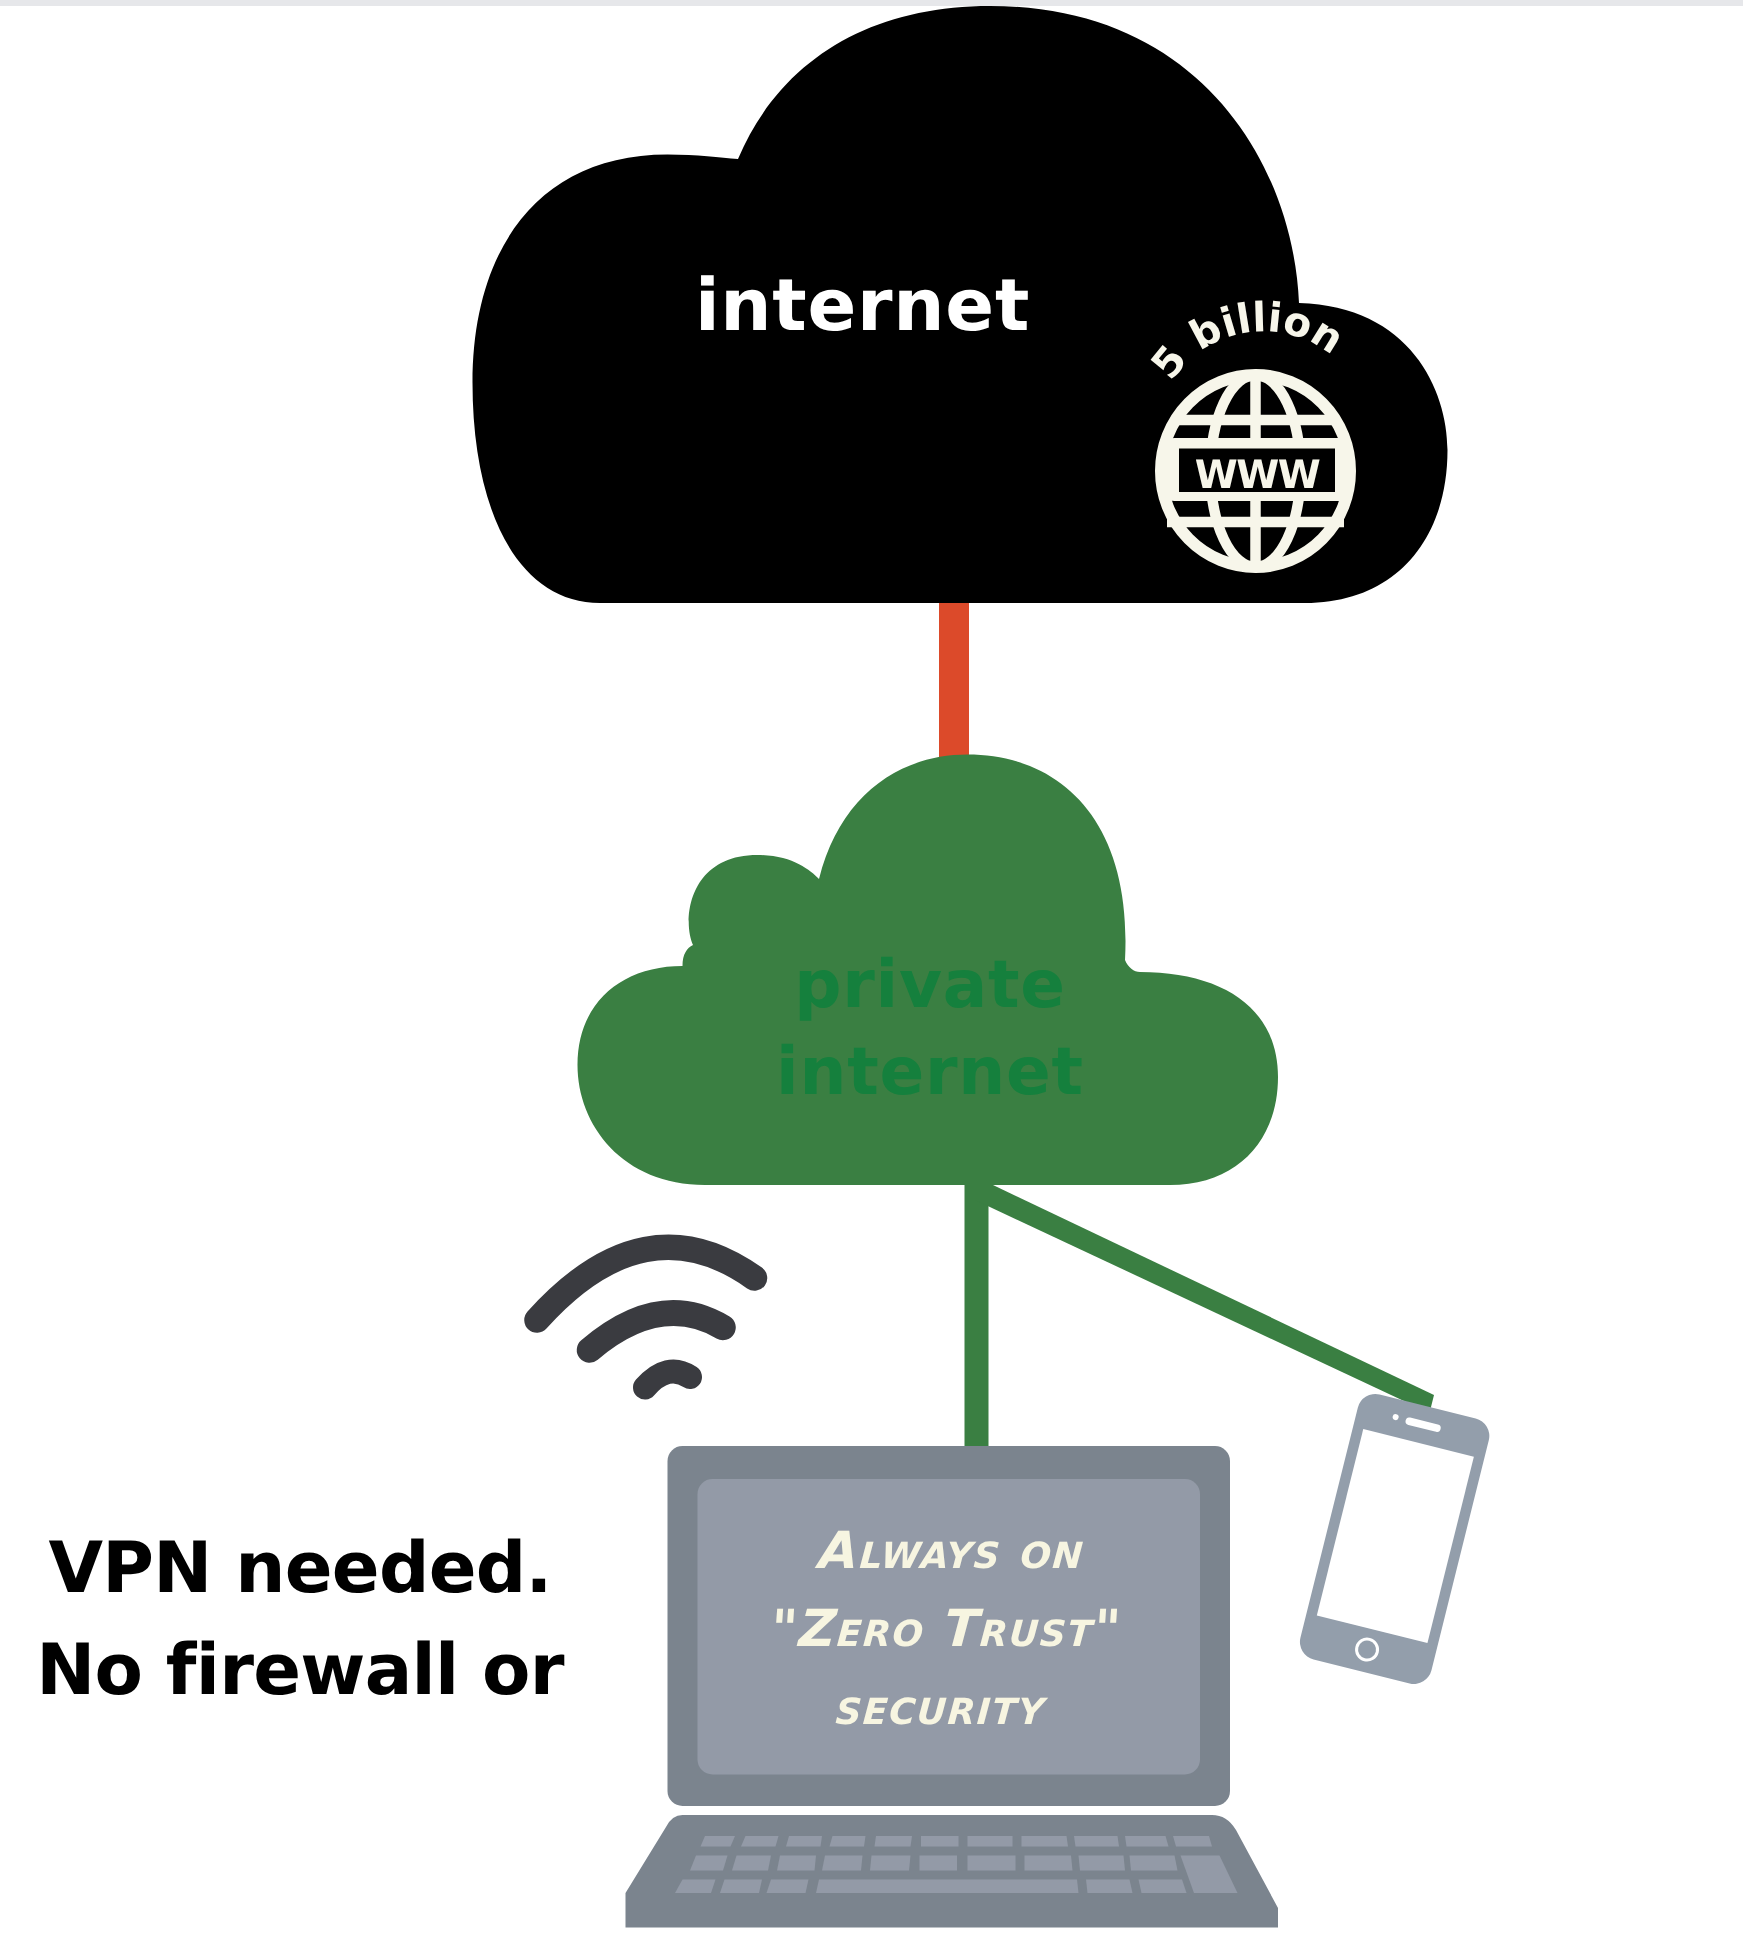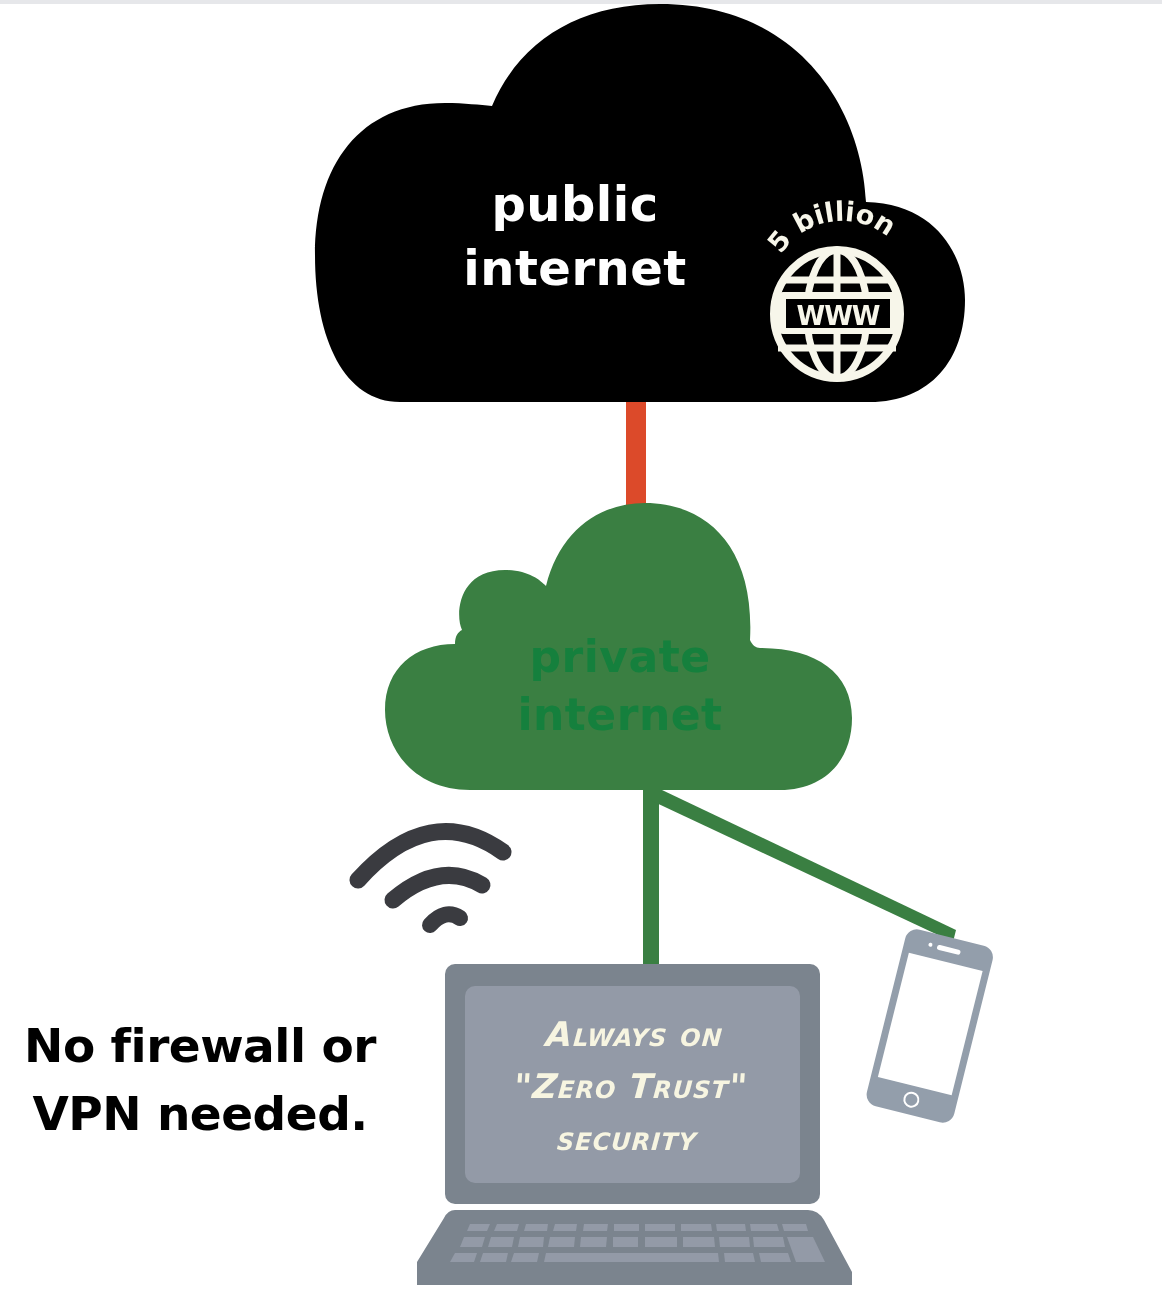--- a/index.html
+++ b/index.html
@@ -120,31 +120,30 @@
   <g transform="rotate(14 930 1025)">
     <rect x="885" y="935" width="90" height="182" rx="12" fill="#939eab"></rect>
     <rect x="892" y="960" width="76" height="128" fill="#ffffff"></rect>
     <circle cx="930" cy="1102" r="7" fill="none" stroke="#ffffff" stroke-width="2"></circle>
     <rect x="918" y="945" width="24" height="5" rx="2.5" fill="#ffffff"></rect>
     <circle cx="911" cy="947" r="2" fill="#ffffff"></circle>
   </g>
 </svg>
 
 <div class="cloud-label public-label">
-  <div>public</div>
   <div>internet</div>
 </div>
 
 <div class="cloud-label private-label">
   <div>private</div>
   <div>internet</div>
 </div>
 
 <div class="screen-text">
   <div>Always on</div>
   <div>"Zero Trust"</div>
   <div>security</div>
 </div>
 
 <div class="side-note">
+  <div>VPN needed.</div>
   <div>No firewall or</div>
-  <div>VPN needed.</div>
 </div>
 
 </body></html>

